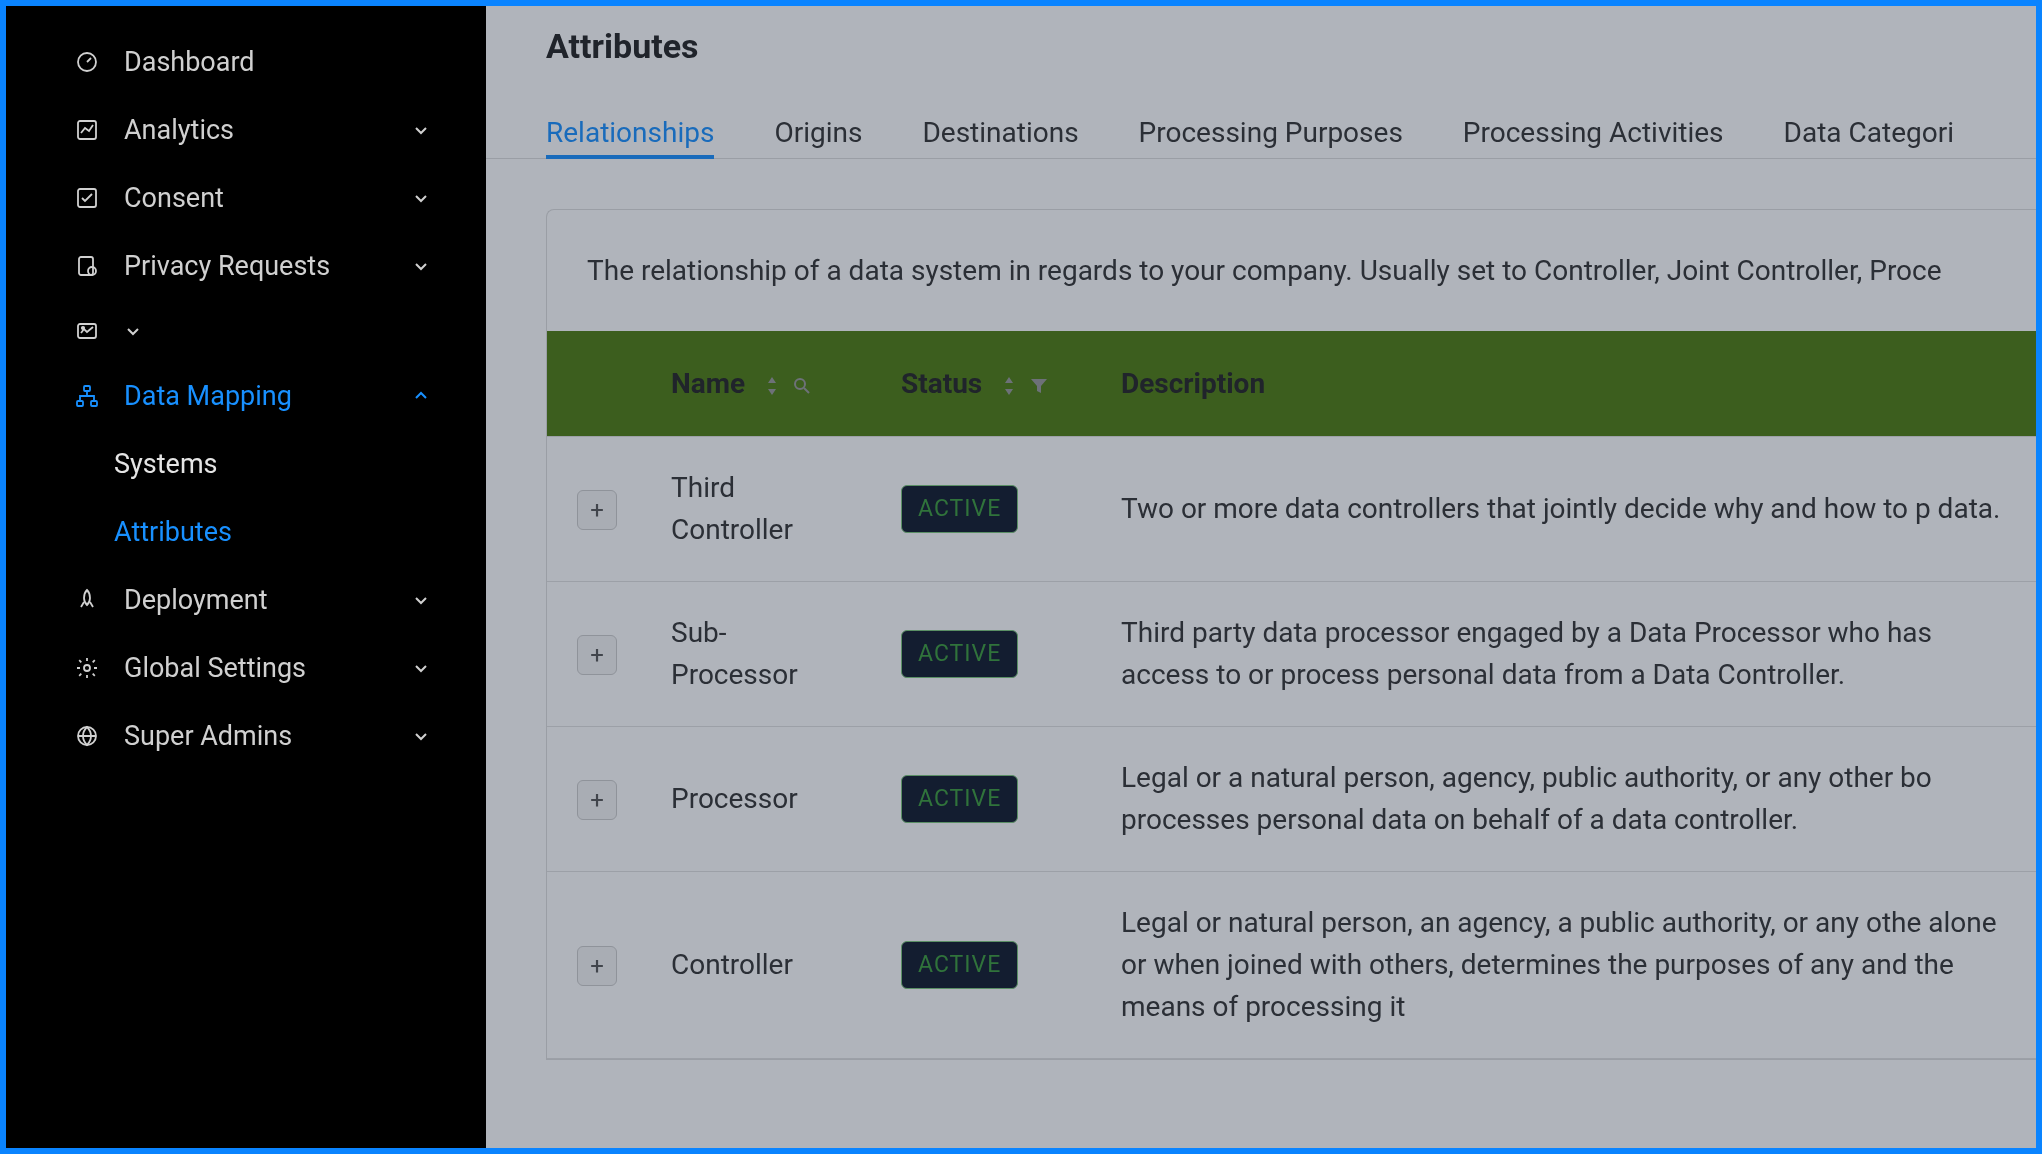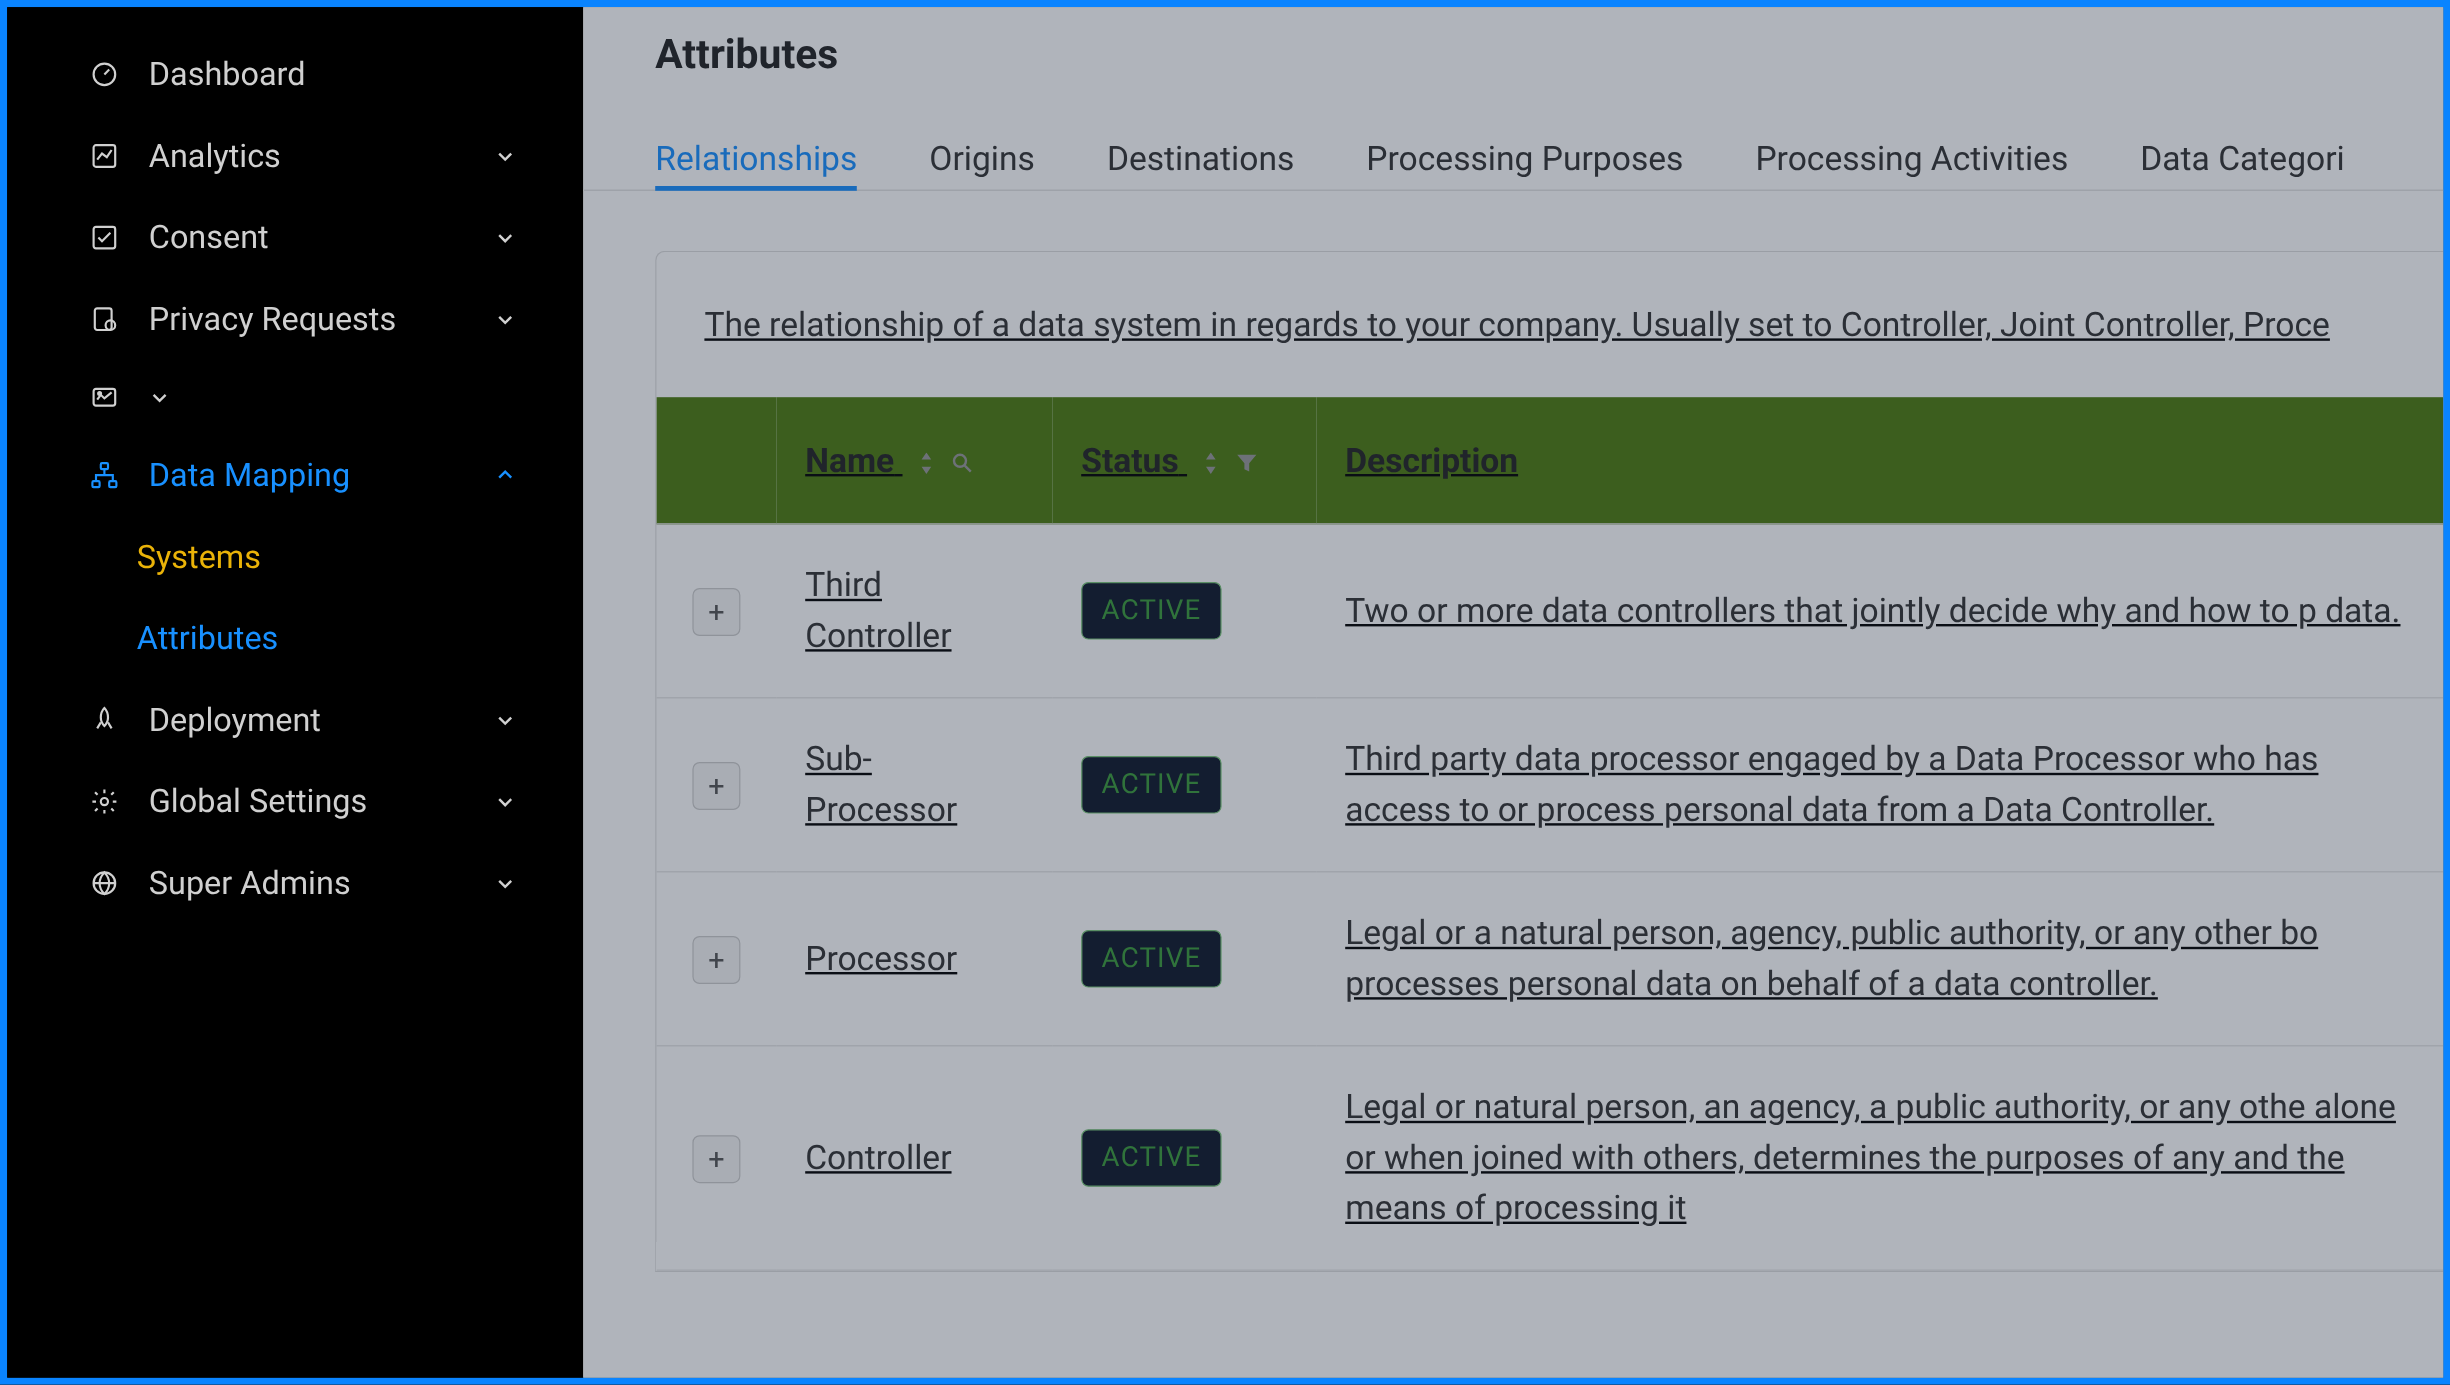--- a/index.html
+++ b/index.html
@@ -45,21 +45,21 @@
   .side-item .label { flex: 1; }
   .side-item .chev {
     width: 18px;
     height: 18px;
     display:flex;align-items:center;justify-content:center;
   }
   .side-item.active { color: #1890ff; }
   .side-item.active .icon svg { stroke:#1890ff; fill:none;}
   .side-sub {
     padding: 18px 56px 18px 108px;
-    color: #eab308;
+    color: #e5e5e5;
     font-size: 27px;
     cursor: pointer;
   }
   .side-sub.active { color: #1890ff; }
 
   
   .main {
     flex: 1;
     background: #fff;
     position: relative;
@@ -88,21 +88,20 @@
     color: #1890ff;
     border-bottom: 4px solid #1890ff;
     margin-bottom: -1px;
   }
   .panel {
     margin: 50px 0 0 60px;
     border: 1px solid #ddd;
     border-right: none;
     border-radius: 8px 0 0 0;
     overflow: hidden;
-    text-decoration: underline;
   }
   .panel-desc {
     padding: 44px 40px 44px 40px;
     font-size: 28px;
     color: #333;
     white-space: nowrap;
   }
   table {
     width: 100%;
     border-collapse: collapse;

